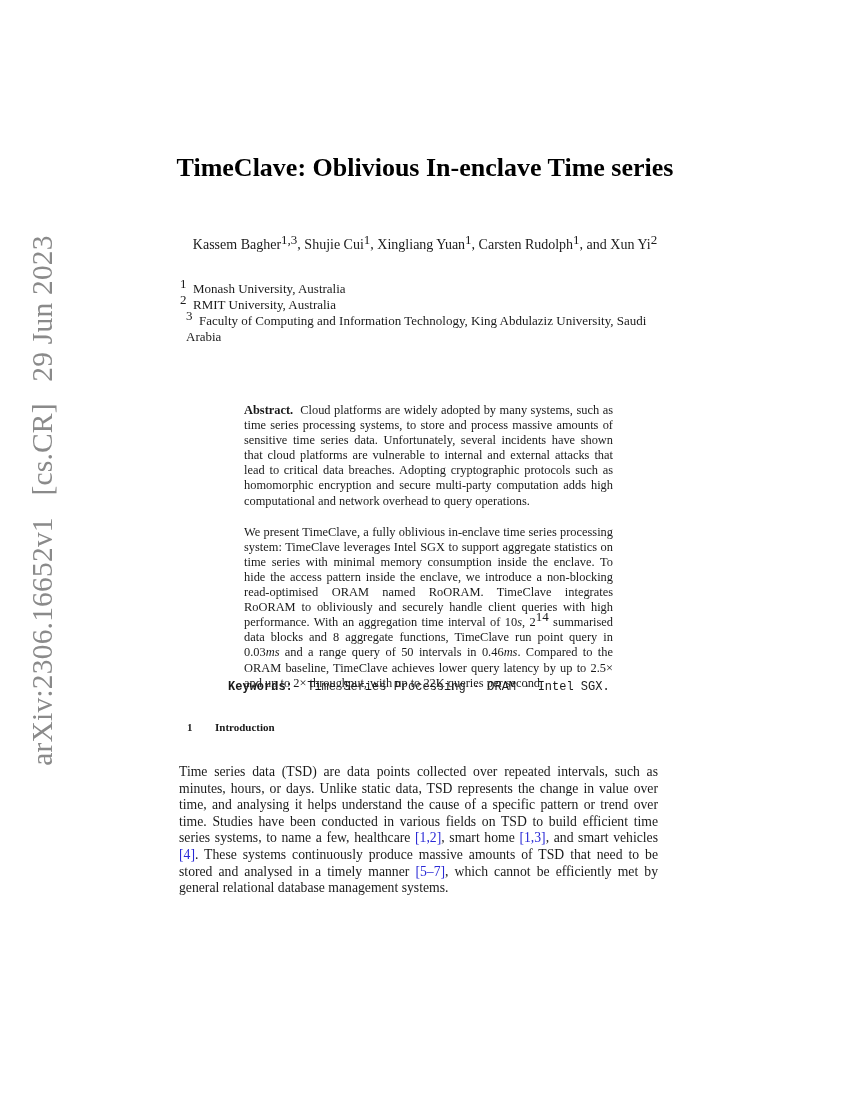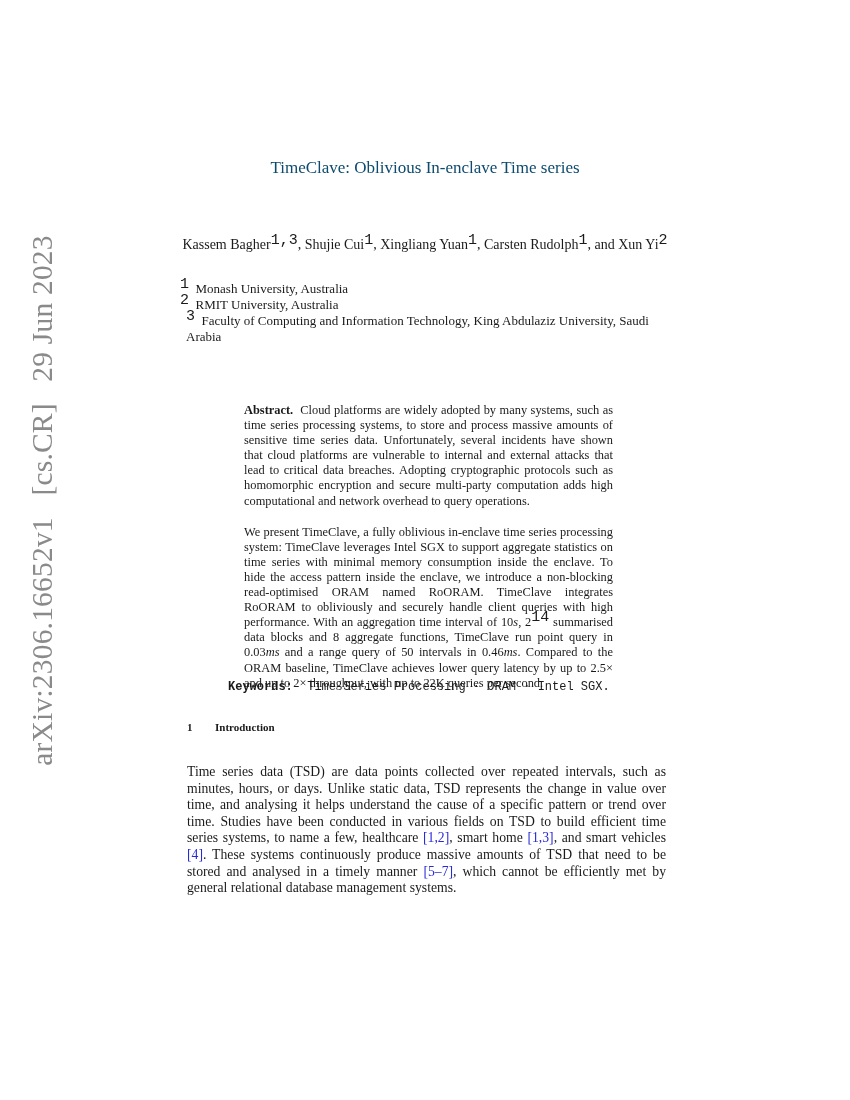--- a/index.html
+++ b/index.html
@@ -22,32 +22,32 @@
     color: #8a8a8a;
     letter-spacing: 0.2px;
   }
   .stamp-inner span { margin-right: 14px; }
   .stamp-inner span:last-child { margin-right: 0; }
 
   .title {
     position: absolute; left: 150px; width: 550px; top: 155px;
     text-align: center;
     font-family: "Liberation Serif", serif;
-    font-weight: normal;
-    font-size: 17px;
+    font-weight: bold;
+    font-size: 26px;
     line-height: 25px;
-    color: #0c4a6e;
+    color: #000000;
   }
   .authors {
     position: absolute; left: 180px; width: 490px; top: 236px;
     text-align: center;
     font-family: "Liberation Serif", serif;
     font-size: 14px; line-height: 17px;
   }
-  sup { font-size: 15px; vertical-align: 5px; line-height: 0; font-family: Liberation Mono, monospace; }
+  sup { font-size: 13px; vertical-align: 5px; line-height: 0; }
   .affils {
     position: absolute; left: 180px; width: 490px; top: 281px;
     text-align: left;
     font-family: "Liberation Serif", serif;
     font-size: 13px; line-height: 16px;
   }
   .abstract {
     position: absolute; left: 228px; width: 401px; top: 387px;
     font-family: "Liberation Serif", serif;
     font-size: 12.4px; line-height: 15.1px;
@@ -60,21 +60,21 @@
     font-family: Liberation Mono, monospace;
     font-size: 12px; line-height: 15px;
   }
   .section-head {
     position: absolute; left: 187px; top: 721px;
     font-family: "Liberation Serif", serif;
     font-weight: bold; font-size: 11px;
   }
   .section-head .num { display: inline-block; width: 28px; }
   .body-text {
-    position: absolute; left: 187px; width: 479px; top: 764px;
+    position: absolute; left: 179px; width: 479px; top: 764px;
     font-family: "Liberation Serif", serif;
     font-size: 13.7px; line-height: 16.6px;
     text-align: justify;
   }
   .body-text p { margin: 0; text-align: justify; }
   .body-text p.indent { text-indent: 17px; }
   .cite { color: #2929d6; }
   em { font-style: italic; }
 </style>
 </head>

